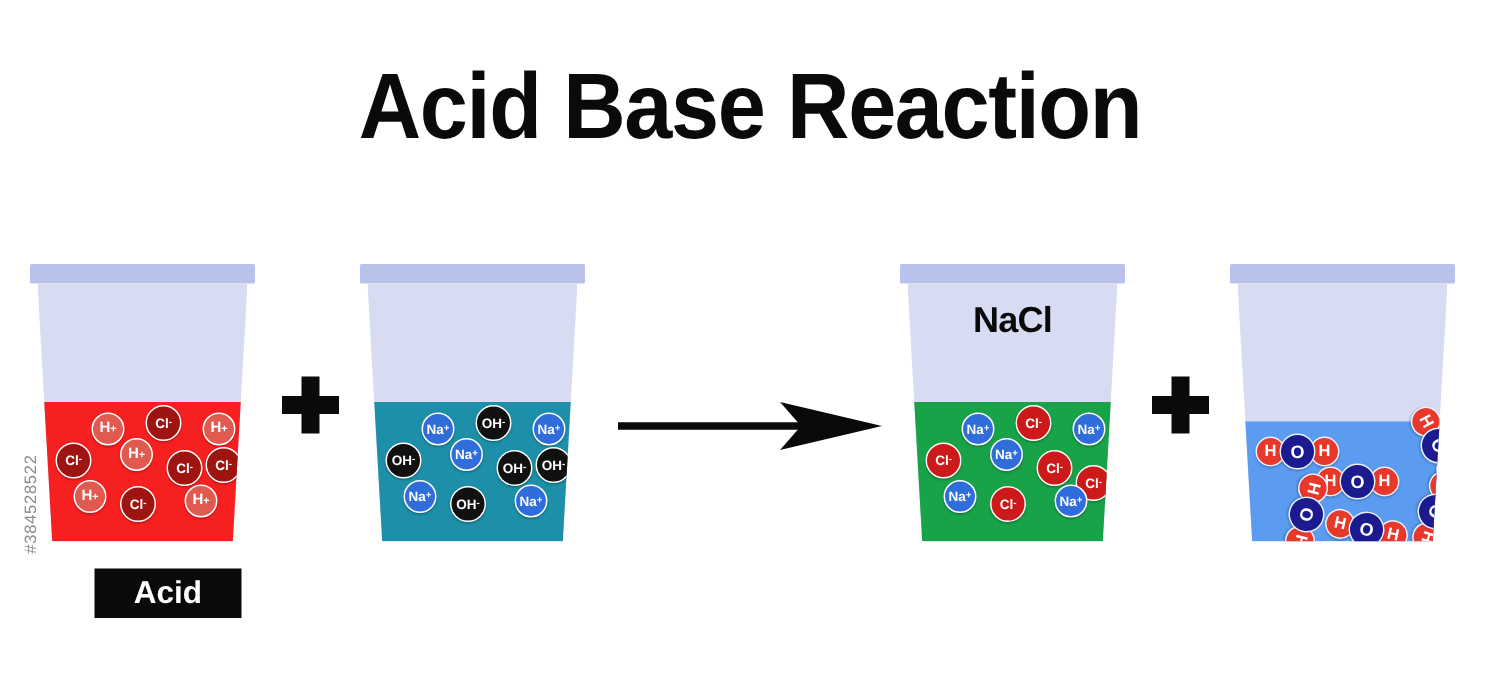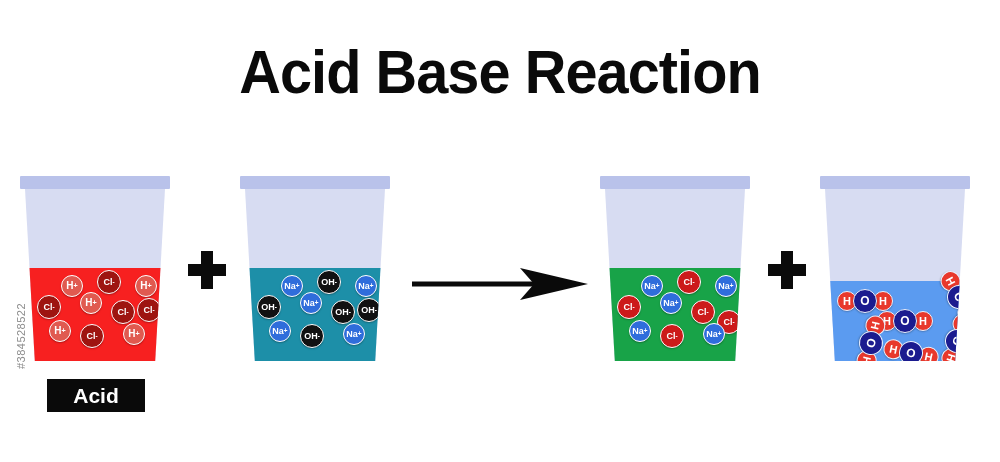--- a/index.html
+++ b/index.html
@@ -169,20 +169,21 @@
     position: absolute;
     background: #0a0a0a;
     color: #ffffff;
     font-size: 21px;
     font-weight: bold;
     display: flex;
     align-items: center;
     justify-content: center;
     height: 33px;
     letter-spacing: 0px;
+    margin-left: 16px;
   }
 
   
   .plus {
     position: absolute;
     width: 38px;
     height: 38px;
   }
   .plus::before, .plus::after {
     content: "";
@@ -264,20 +265,21 @@
               <div class="ion" style="left: 12px; top: 27px; width: 24px; height: 24px; background: rgb(204, 26, 26); font-size: 9px;">Cl<sup>-</sup></div>
               <div class="ion" style="left: 55px; top: 24px; width: 22px; height: 22px; background: rgb(47, 109, 219); font-size: 9px;">Na<sup>+</sup></div>
               <div class="ion" style="left: 86px; top: 32px; width: 24px; height: 24px; background: rgb(204, 26, 26); font-size: 9px;">Cl<sup>-</sup></div>
               <div class="ion" style="left: 112px; top: 42px; width: 24px; height: 24px; background: rgb(204, 26, 26); font-size: 9px;">Cl<sup>-</sup></div>
               <div class="ion" style="left: 24px; top: 52px; width: 22px; height: 22px; background: rgb(47, 109, 219); font-size: 9px;">Na<sup>+</sup></div>
               <div class="ion" style="left: 55px; top: 56px; width: 24px; height: 24px; background: rgb(204, 26, 26); font-size: 9px;">Cl<sup>-</sup></div>
               <div class="ion" style="left: 98px; top: 55px; width: 22px; height: 22px; background: rgb(47, 109, 219); font-size: 9px;">Na<sup>+</sup></div>
             </div>
           </div>
         </div>
+        <div class="formula">NaCl</div>
       </div>
       <div class="beaker" style="left: 820px; top: 176px;">
         <div class="lid" style="background: rgb(185, 194, 234);"></div>
         <div class="cup" style="background: rgb(215, 220, 242);">
           <div class="liquid" style="height: 80px; background: rgb(91, 155, 240);">
             <div class="liquid-inner">
               <div class="molecule" style="left: 12px; top: 8px; transform: rotate(0deg);">
                 <div class="atom atom-h left" style="background: rgb(232, 56, 44);">H</div>
                 <div class="atom atom-o" style="background: rgb(27, 27, 143);">O</div>
                 <div class="atom atom-h right" style="background: rgb(232, 56, 44);">H</div>

